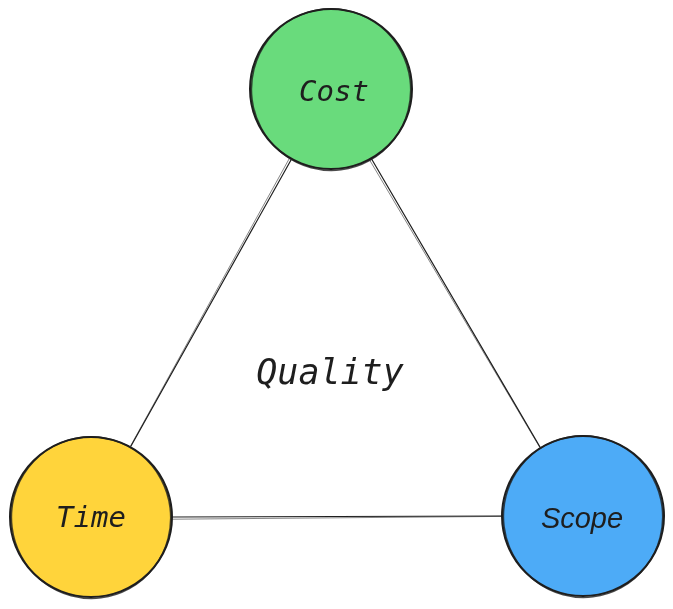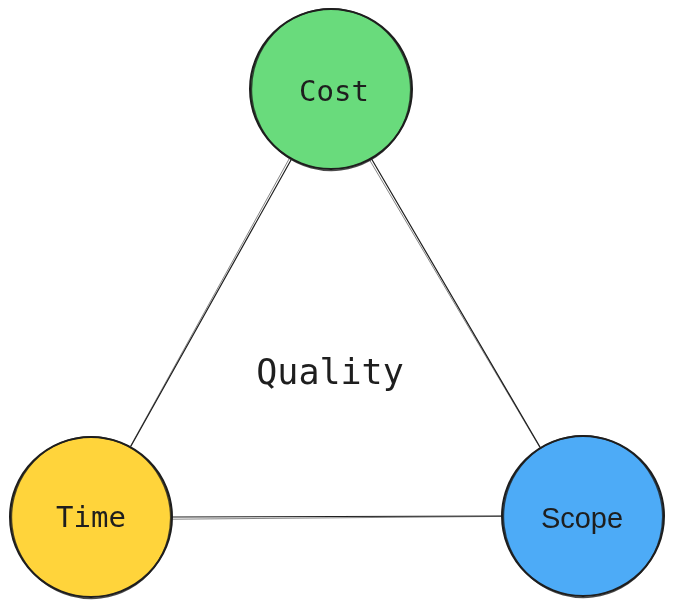--- a/index.html
+++ b/index.html
@@ -8,20 +8,21 @@
     background: #ffffff;
     width: 673px;
     height: 609px;
     overflow: hidden;
   }
   .canvas {
     position: relative;
     width: 673px;
     height: 536px;
     background: var(--bg, #ffffff);
+    font-style: italic;
   }
   svg { display: block; }
   svg text {
     fill: var(--text, #1e1e1e);
     text-anchor: middle;
     dominant-baseline: central;
   }
   .mono { font-family: "DejaVu Sans Mono", "Liberation Mono", monospace; }
   .sans { font-family: "Liberation Sans", "DejaVu Sans", sans-serif; }
   .shape-main {

